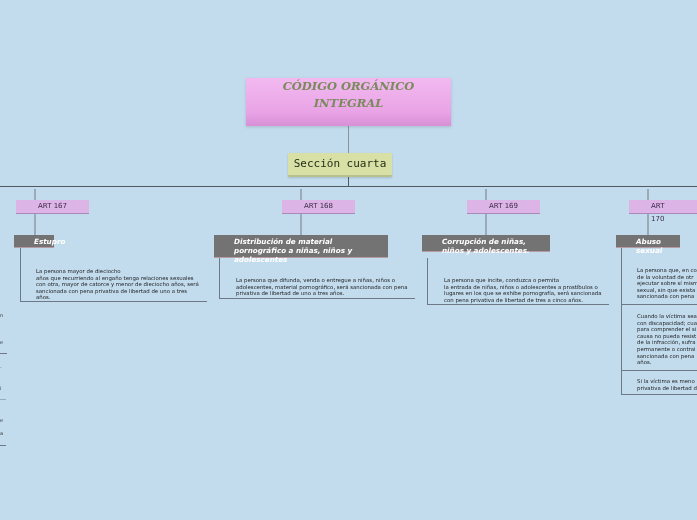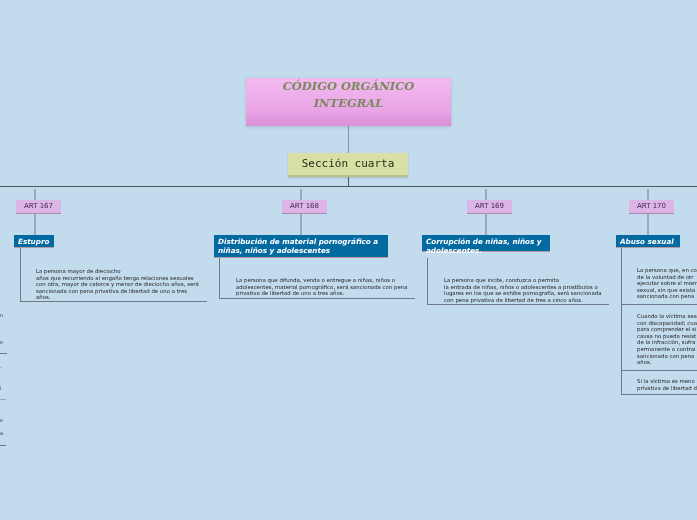--- a/index.html
+++ b/index.html
@@ -15,35 +15,35 @@
   .root {
     left: 246px; top: 78px; width: 205px; height: 48px;
     background: linear-gradient(#f2b9f0 0%, #e9a4e6 70%, #d88fd6 100%);
     box-shadow: 0 1px 3px rgba(0,0,0,0.15);
     text-align: center;
     font-family: "DejaVu Serif", serif; font-style: italic; font-weight: bold;
     color: #7a8a5c; font-size: 11.5px; line-height: 17px;
     box-sizing: border-box;
   }
   .section {
-    left: 288px; top: 153px; width: 120px; height: 22px;
+    left: 288px; top: 153px; width: 104px; height: 22px;
     background: #d8e0a6; border-bottom: 2px solid #b8c08e;
     box-shadow: 0 1px 2px rgba(0,0,0,0.15);
     font-family: "DejaVu Sans Mono", monospace; font-size: 11px;
     color: #1e2a14; text-align: center; line-height: 22px;
   }
   .art {
-    height: 13px; padding: 0 8px; background: #dcb4e6;
+    height: 13px; padding: 0 22px; background: #dcb4e6;
     border-bottom: 1px solid #a98ab8;
     font-size: 7px; color: #3d2a4a; line-height: 13px;
   }
   .topic {
-    background: #0369a1; border-bottom: 1px solid #b89aa2;
+    background: #737373; border-bottom: 1px solid #b89aa2;
     color: #ffffff; font-weight: bold; font-style: italic;
-    font-size: 7.2px; line-height: 9px; padding: 2px 4px;
+    font-size: 7.2px; line-height: 9px; padding: 2px 20px;
     box-sizing: border-box;
   }
   .desc {
     font-size: 5.4px; line-height: 6.6px; color: #1e1e1e;
   }
   .underline { position: absolute; height: 1px; background: #6d7a86; }
   .frag { position: absolute; font-size: 5px; color: #333; }
 </style>
 </head>
 <body>

